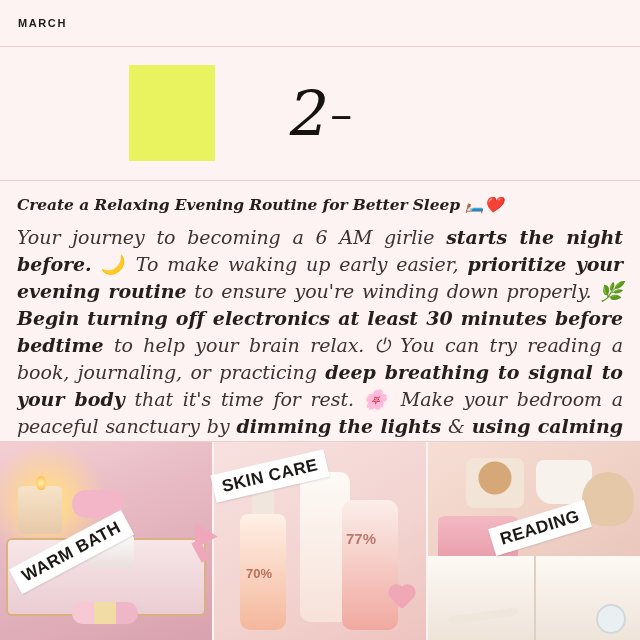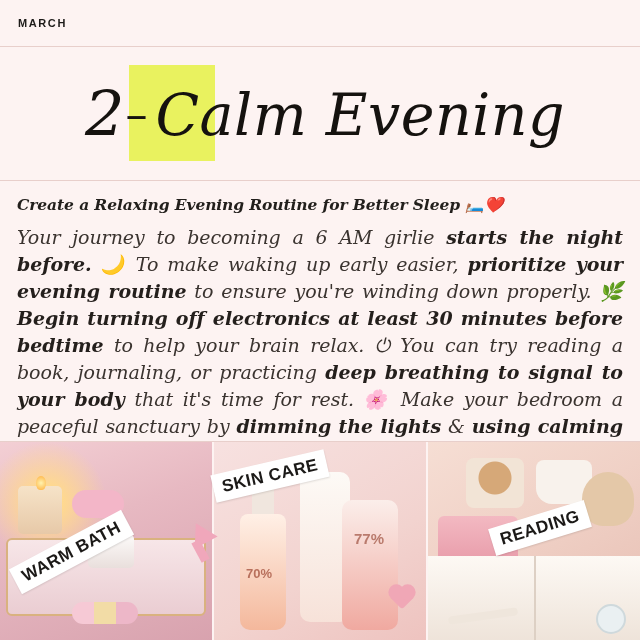--- a/index.html
+++ b/index.html
@@ -221,21 +221,21 @@
   }
   .ph2 .bottleC {
     position: absolute;
     left: 128px; top: 58px;
     width: 56px; height: 130px;
     background: linear-gradient(180deg,#fbeeea,#f0a9a0);
     border-radius: 10px;
   }
   .ph2 .label77 {
     position: absolute;
-    left: 140px; top: 88px;
+    left: 132px; top: 88px;
     font-family: "Liberation Sans", sans-serif;
     font-size: 15px;
     color: #b97a6c;
     font-weight: 700;
   }
   .ph2 .label70 {
     position: absolute;
     left: 32px; top: 124px;
     font-family: "Liberation Sans", sans-serif;
     font-size: 13px;
@@ -365,21 +365,20 @@
 
   <div class="topbar">
     <div class="month">MARCH</div>
   </div>
 
   <div class="title-band">
     <div class="highlight"></div>
     <div class="title-inner">
       <span class="title-num">2</span>
       <span class="title-dash">–</span>
-      <span class="title-text">Calm Evening</span>
     </div>
   </div>
 
   <div class="body-block">
     <p class="lede">Create a Relaxing Evening Routine for Better Sleep 🛏️❤️</p>
     <p class="para">Your journey to becoming a 6 AM girlie <b>starts the night before.</b> 🌙 To make waking up early easier, <b>prioritize your evening routine</b> to ensure you're winding down properly. 🌿 <b>Begin turning off electronics at least 30 minutes before bedtime</b> to help your brain relax. ⏻ You can try reading a book, journaling, or practicing <b>deep breathing to signal to your body</b> that it's time for rest. 🌸 Make your bedroom a peaceful sanctuary by <b>dimming the lights</b> &amp; <b>using calming scents like lavender.</b> 🕯 Creating an environment that supports relaxation will help you fall asleep faster &amp; wake up feeling more refreshed. 🌿</p>
   </div>
 
   <div class="photos">
 

